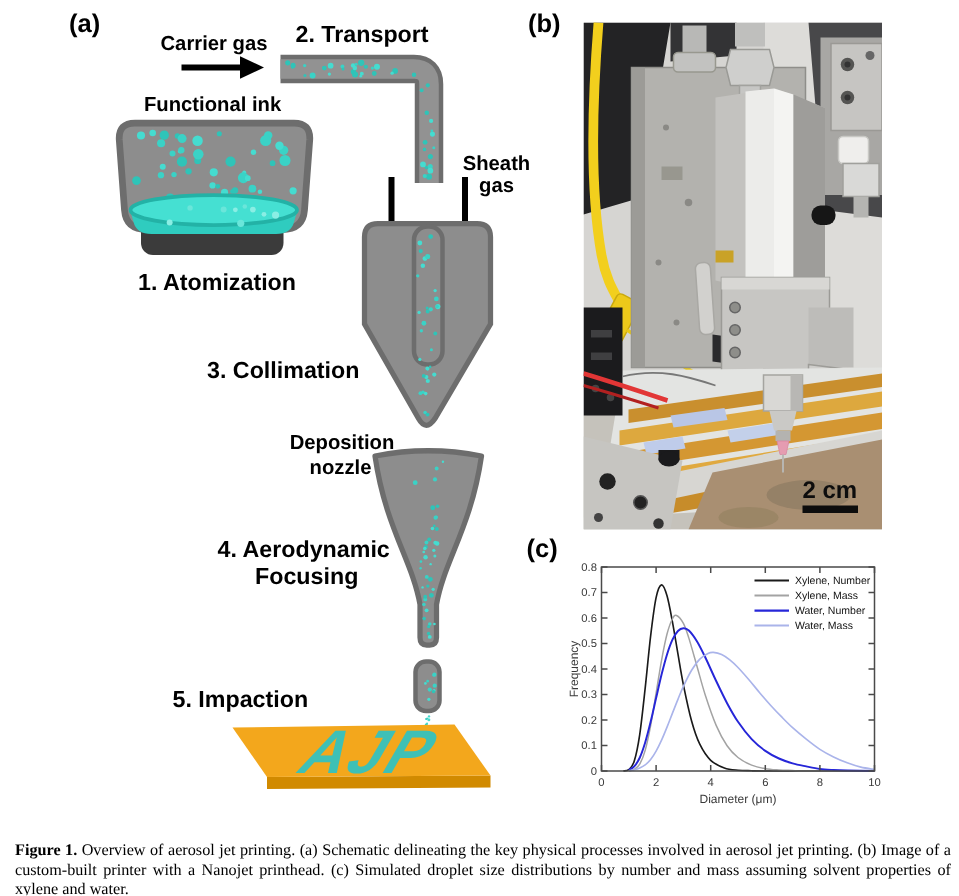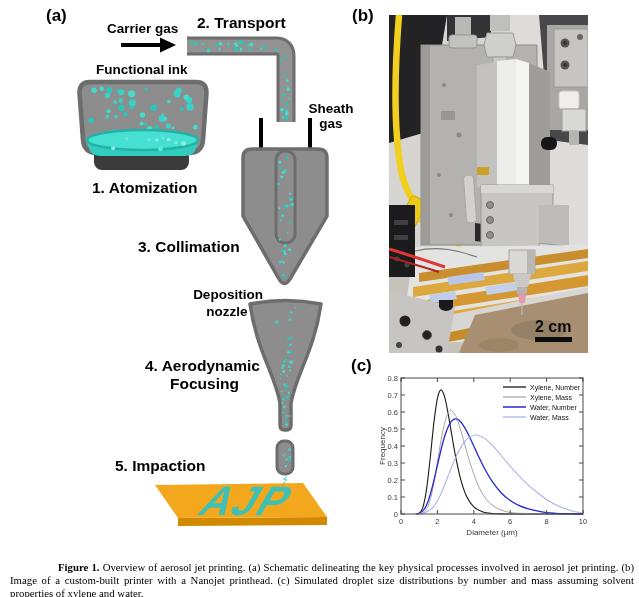--- a/index.html
+++ b/index.html
@@ -8,21 +8,21 @@
   .panel-label{position:absolute;font-weight:bold;font-size:17px;color:#000;}
   #label-a{left:46px;top:6px;}
   #label-b{left:352px;top:6px;}
   #label-c{left:351px;top:356px;}
   #panel-a-svg{position:absolute;left:0;top:0;}
   #photo-svg{position:absolute;left:389px;top:15px;}
   #chart-svg{position:absolute;left:378px;top:354px;}
   .caption{position:absolute;left:10px;top:550px;width:624px;
            font-family:"Liberation Serif",serif;font-size:10.8px;line-height:13.2px;
            color:#000;text-align:justify;}
-  .caption b{font-weight:bold;margin-left:48px;}
+  .caption b{font-weight:bold;}
   svg text{font-family:"Liberation Sans",sans-serif;}
 </style>
 </head>
 <body>
 
 <div class="page">
 
   <div class="panel-label" id="label-a">(a)</div>
   <div class="panel-label" id="label-b">(b)</div>
   <div class="panel-label" id="label-c">(c)</div>

